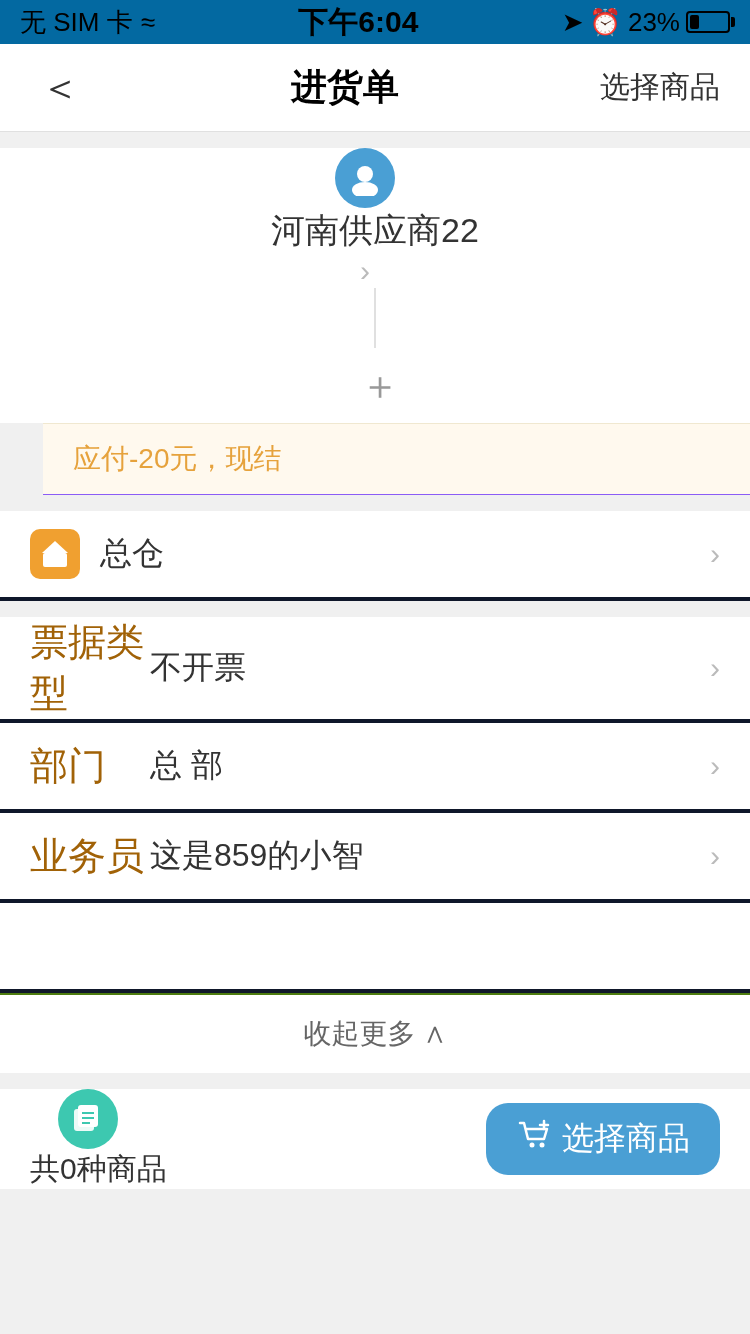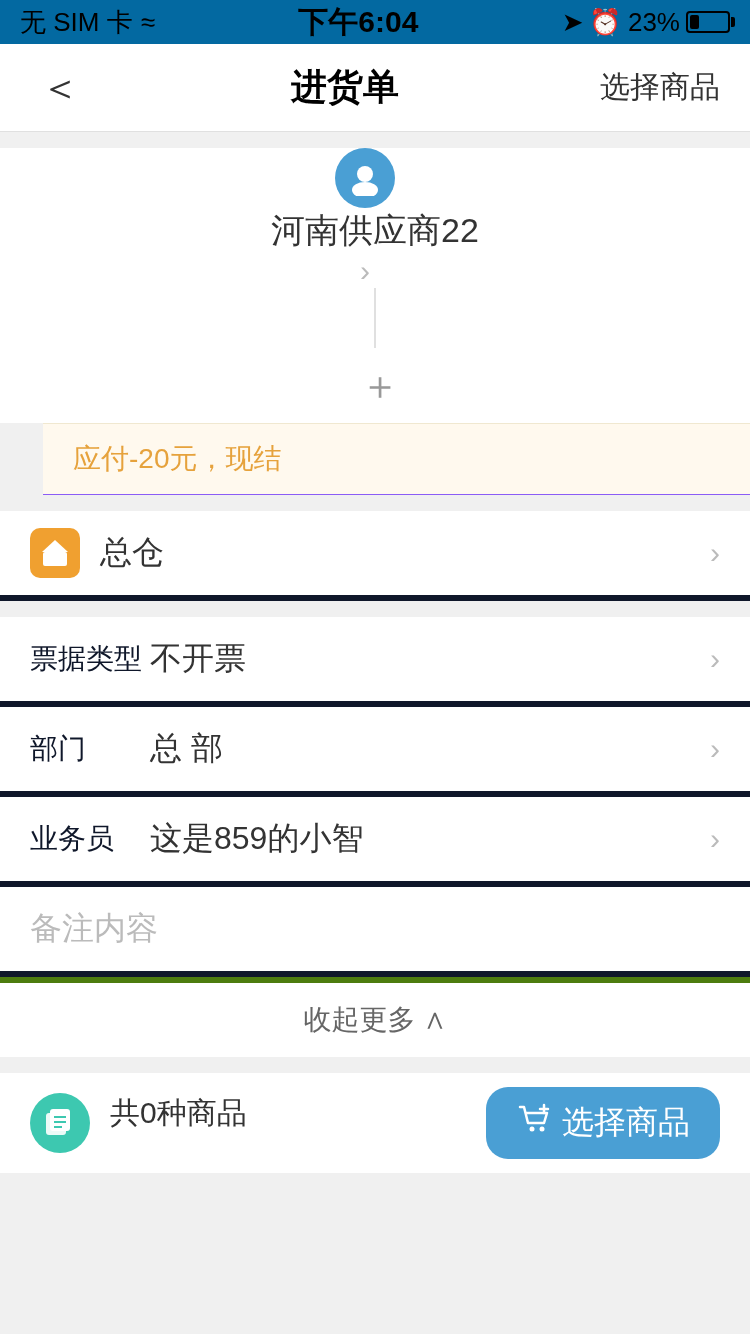--- a/index.html
+++ b/index.html
@@ -137,35 +137,35 @@
       margin-left: 43px;
     }
 
     
     .form-row {
       background: #fff;
       display: flex;
       align-items: center;
       min-height: 90px;
       padding: 0 30px;
-      border-bottom: 6px solid #0f172a;
+      border-bottom: 4px solid #0f172a;
     }
     .form-row-icon {
       width: 50px; height: 50px;
       background: #f0a030;
       border-radius: 10px;
       display: flex; align-items: center; justify-content: center;
       margin-right: 20px;
       color: #fff;
       font-size: 26px;
       flex-shrink: 0;
     }
     .form-row-label {
-      color: #0f172a;
-      font-size: 28px;
+      color: #a16207;
+      font-size: 38px;
       width: 120px;
       flex-shrink: 0;
     }
     .form-row-value {
       flex: 1;
       font-size: 32px;
       color: #333;
     }
     .form-row-placeholder {
       flex: 1;
@@ -178,21 +178,21 @@
       flex-shrink: 0;
     }
 
     
     .collapse-row {
       background: #fff;
       height: 80px;
       display: flex;
       align-items: center;
       justify-content: center;
-      border-top: 6px solid #4d7c0f;
+      border-top: 2px solid #4d7c0f;
       cursor: pointer;
     }
     .collapse-text {
       font-size: 28px;
       color: #666;
     }
 
     
     .section-divider-lg {
       height: 16px;
@@ -209,22 +209,23 @@
     .product-icon-wrap {
       width: 60px; height: 60px;
       background: #3dc8b0;
       border-radius: 50%;
       display: flex; align-items: center; justify-content: center;
       margin-right: 20px;
       flex-shrink: 0;
     }
     .product-count-wrap {
       display: flex;
-      align-items: flex-start;
+      align-items: center;
       gap: 0;
+      flex-direction: column;
     }
     .product-count-text {
       font-size: 30px;
       color: #333;
     }
     .select-btn {
       background: #4a9fd4;
       color: #fff;
       border-radius: 22px;
       height: 72px;
@@ -314,21 +315,20 @@
   <span class="form-row-chevron">›</span>
 </div>
 
 <div class="form-row">
   <span class="form-row-label">业务员</span>
   <span class="form-row-value">这是859的小智</span>
   <span class="form-row-chevron">›</span>
 </div>
 
 <div class="form-row">
-  <span class="form-row-placeholder">备注内容</span>
 </div>
 
 <div class="collapse-row">
   <span class="collapse-text">收起更多 ∧</span>
 </div>
 
 <div class="section-divider-lg"></div>
 
 <div class="product-bar">
   <div class="product-count-wrap">

